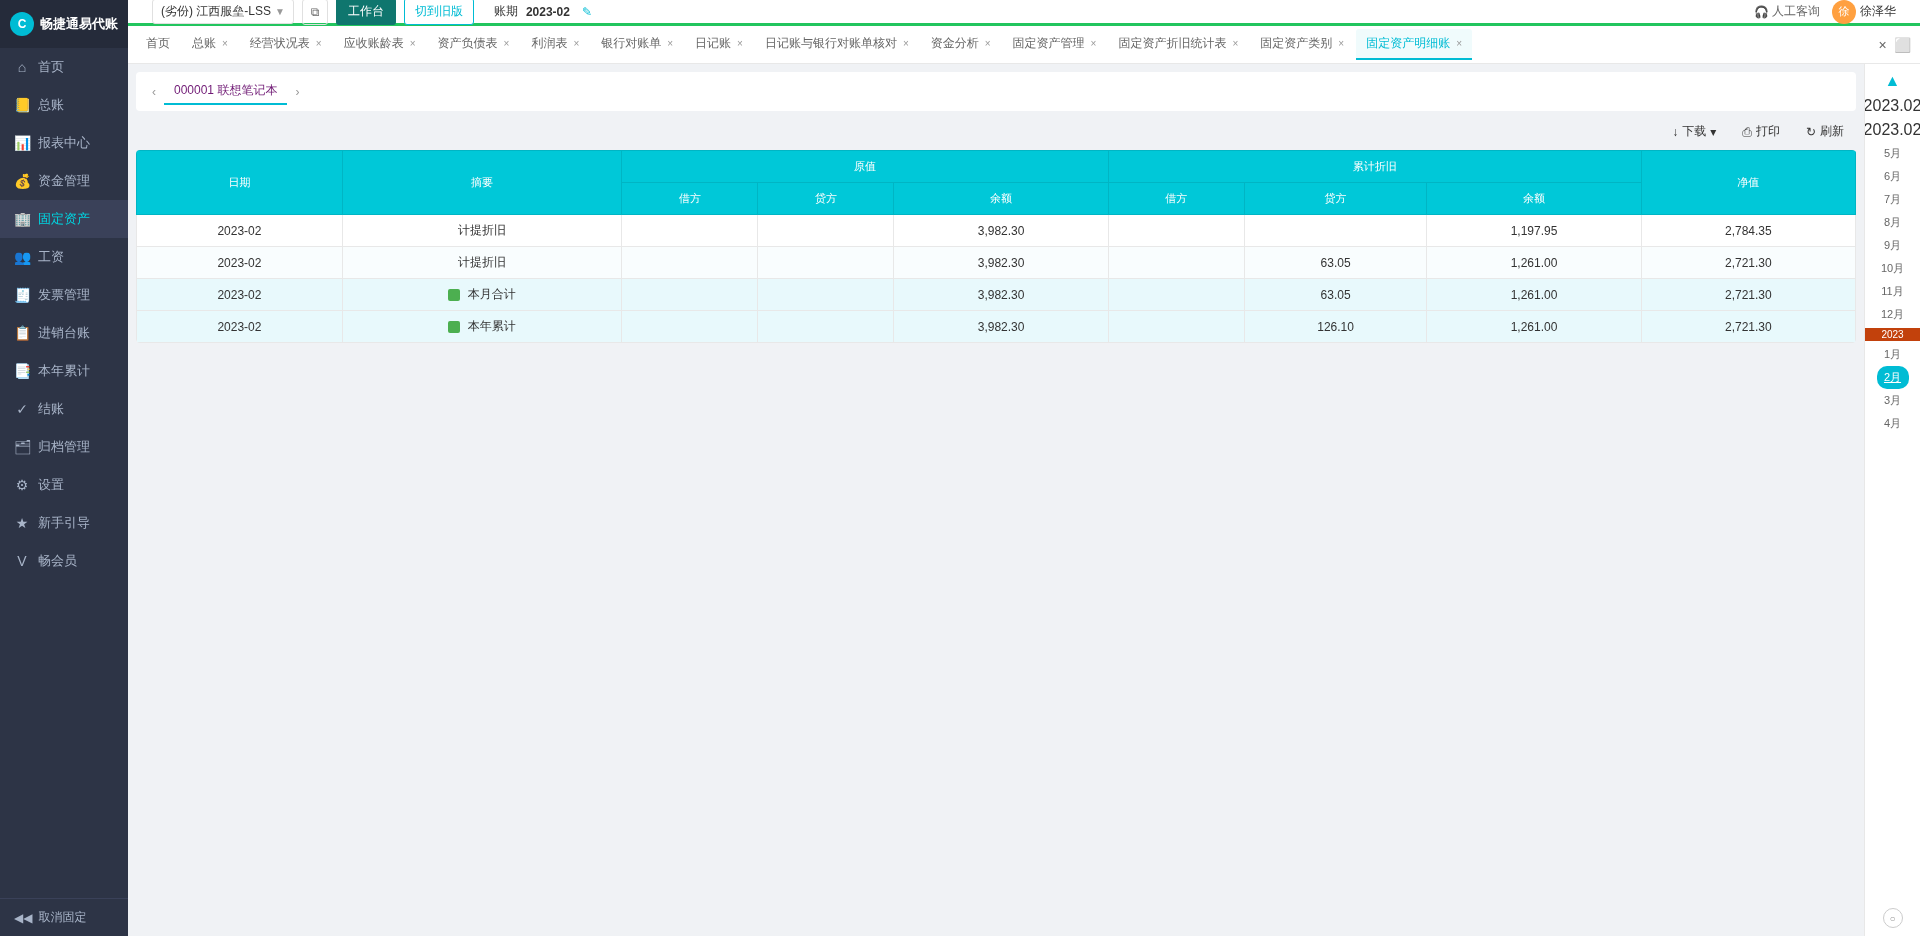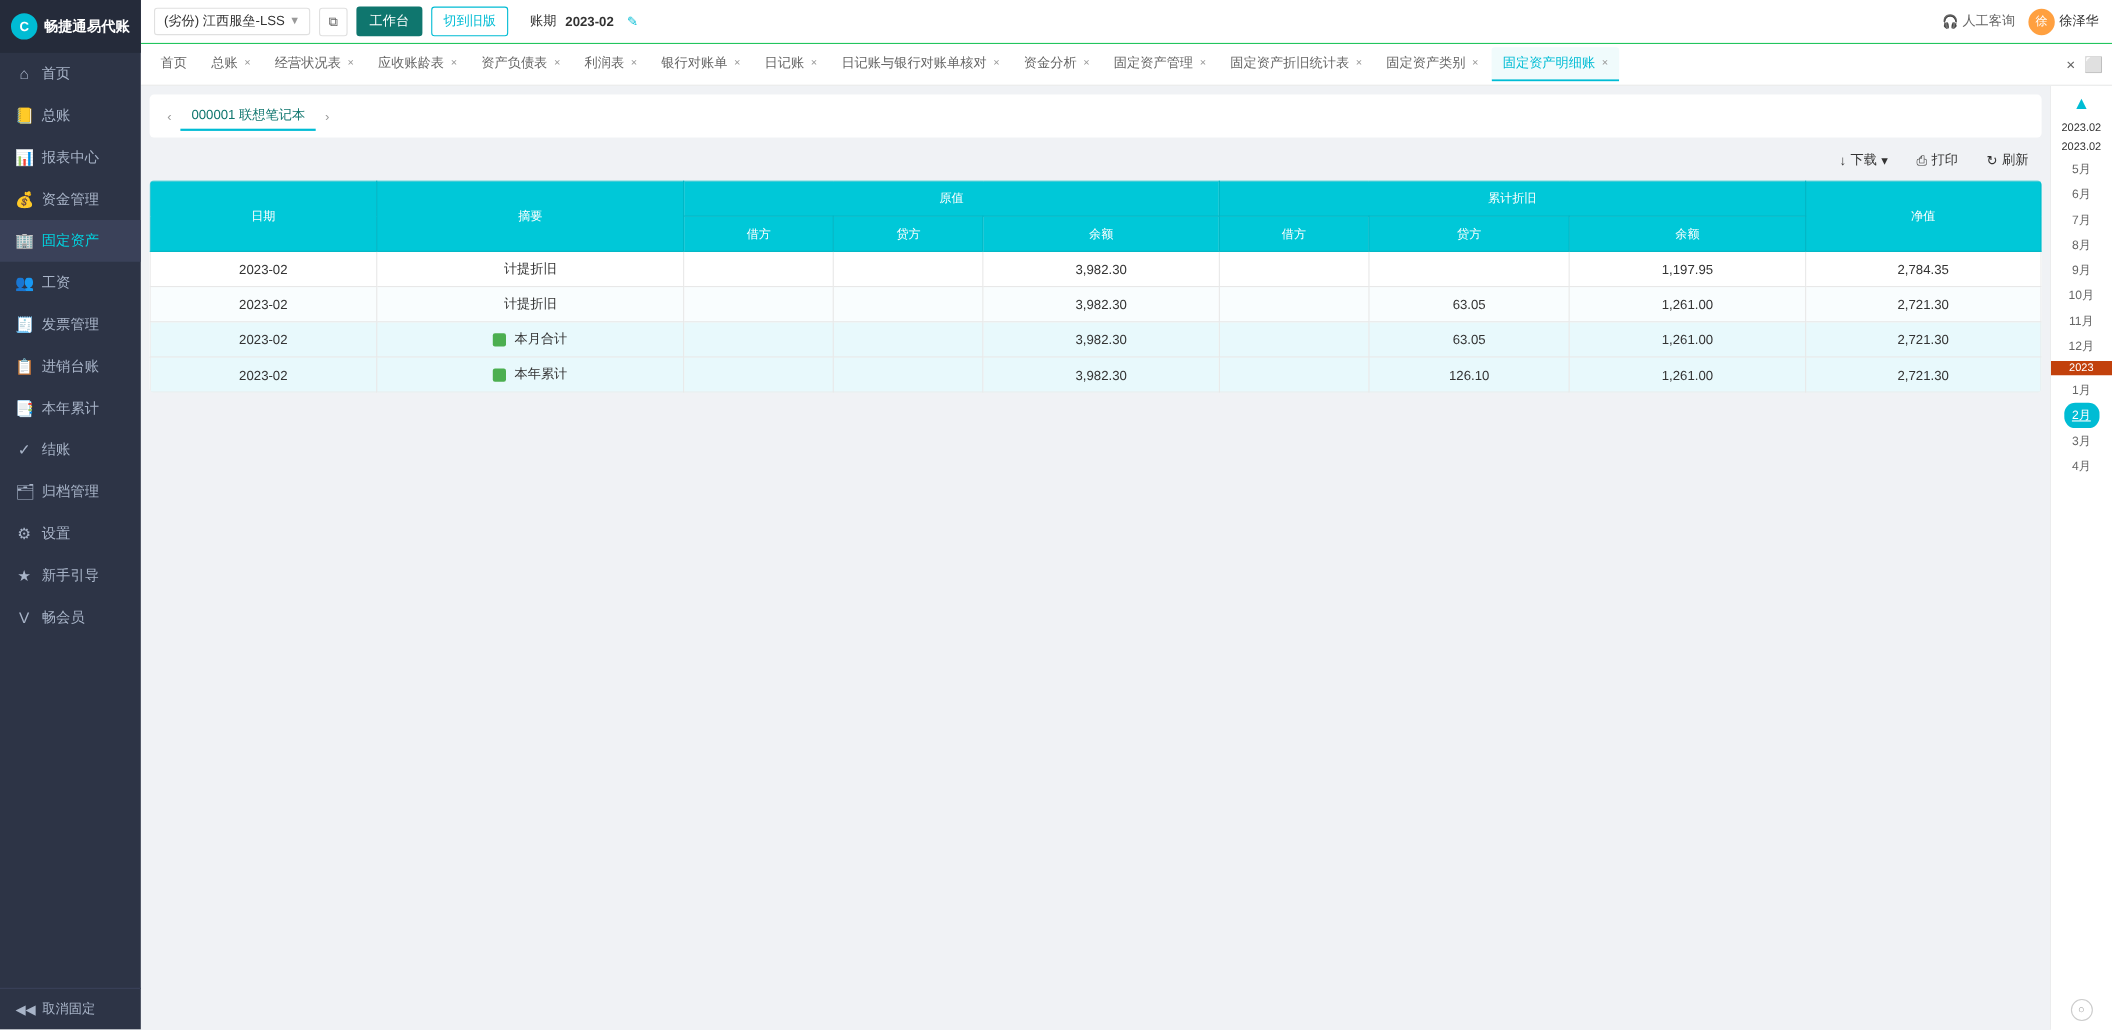--- a/index.html
+++ b/index.html
@@ -59,26 +59,26 @@
       gap: 6px;
       border-top: 1px solid #3a4159;
     }
 
     
     .main-area { flex: 1; display: flex; flex-direction: column; overflow: hidden; }
 
     
     .top-header {
       background: #fff;
-      height: 40px;
-      display: flex;
-      align-items: center;
-      padding: 0 12px;
+      height: 26px;
+      display: flex;
+      align-items: center;
+      padding: 0 24px;
       gap: 8px;
-      border-bottom: 1px solid #22c55e;
+      border-bottom: 3px solid #22c55e;
       flex-shrink: 0;
     }
     .company-selector {
       display: flex;
       align-items: center;
       gap: 4px;
       border: 1px solid #e0e0e0;
       border-radius: 3px;
       padding: 3px 8px;
       font-size: 12px;
@@ -178,21 +178,21 @@
       border-radius: 4px;
     }
     .sub-header-arrow { color: #999; cursor: pointer; padding: 2px 4px; }
     .sub-tab {
       padding: 4px 10px;
       font-size: 12px;
       color: #333;
       cursor: pointer;
       border-bottom: 2px solid transparent;
     }
-    .sub-tab.active { color: #0f766e; border-bottom: 2px solid #00bcd4; }
+    .sub-tab.active { color: #701a75; border-bottom: 2px solid #00bcd4; }
 
     
     .action-bar {
       display: flex;
       justify-content: flex-end;
       gap: 10px;
       margin-bottom: 6px;
       padding: 0 4px;
     }
     .action-btn {
@@ -244,21 +244,21 @@
       background: #fff;
       border-left: 1px solid #e8e8e8;
       display: flex;
       flex-direction: column;
       align-items: center;
       padding: 4px 0;
       overflow-y: auto;
       flex-shrink: 0;
     }
     .year-label {
-      font-size: 10px;
+      font-size: 16px;
       color: #333;
       padding: 3px 0;
       white-space: nowrap;
     }
     .month-item {
       font-size: 11px;
       color: #666;
       padding: 4px 0;
       cursor: pointer;
       width: 100%;

